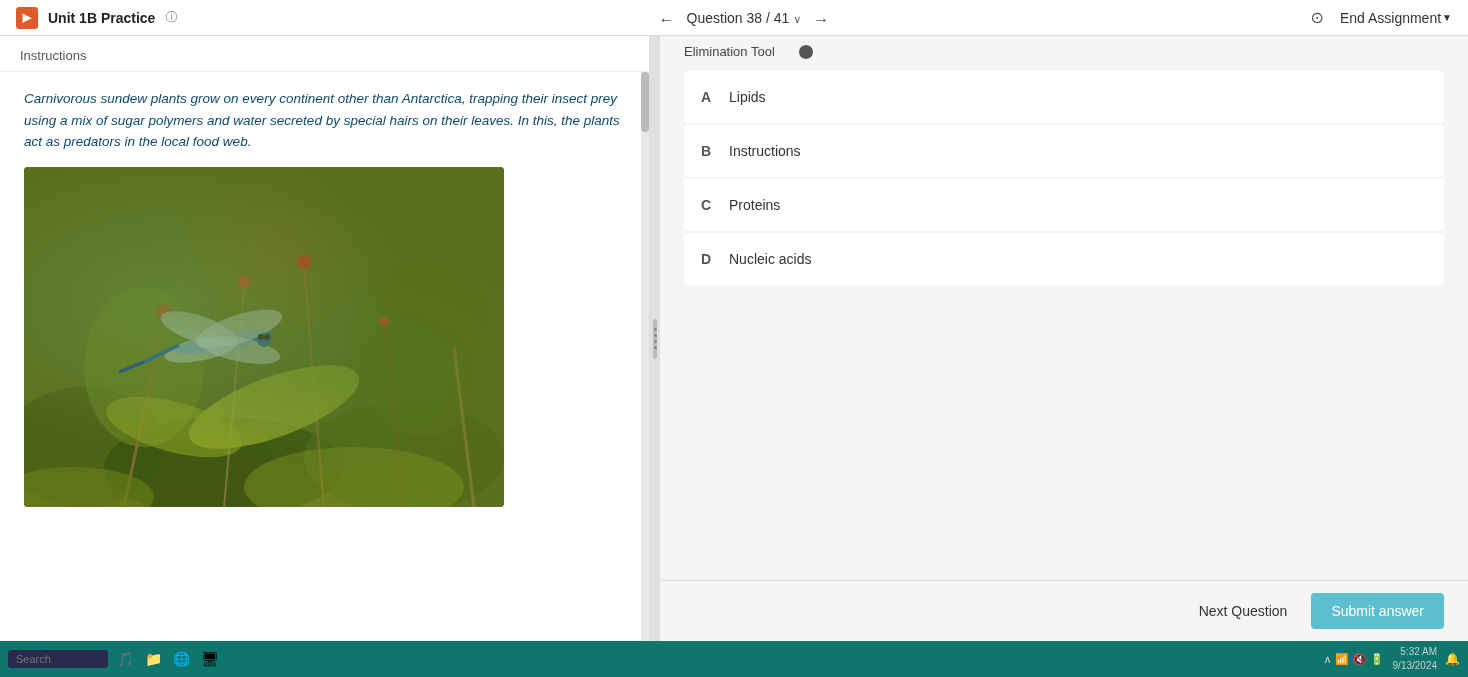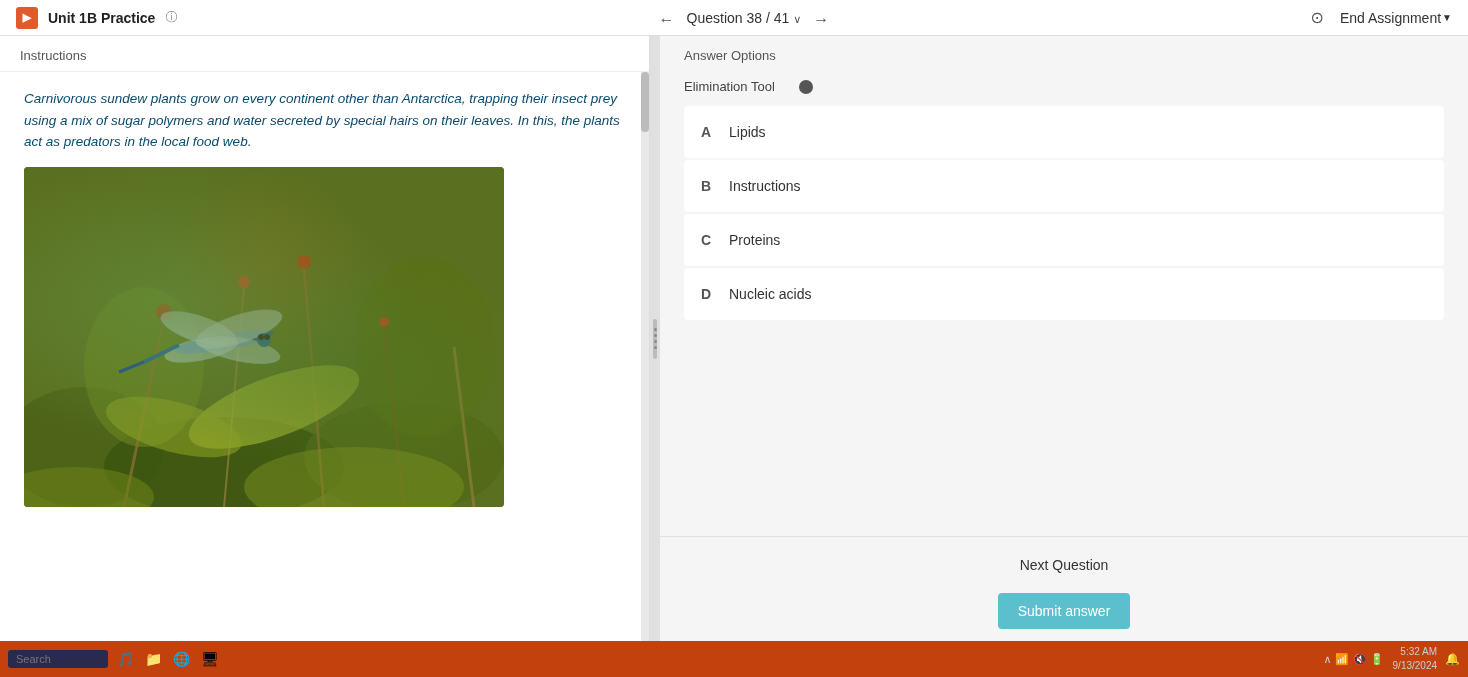--- a/index.html
+++ b/index.html
@@ -250,21 +250,20 @@
     }
 
     .right-panel-footer {
       padding: 12px 24px;
       display: flex;
       justify-content: flex-end;
       gap: 12px;
       background: #f5f5f5;
       border-top: 1px solid #e0e0e0;
       align-items: center;
-      flex-direction: column;
     }
     .next-question-btn {
       background: none;
       border: none;
       font-size: 14px;
       color: #333;
       cursor: pointer;
       padding: 8px 12px;
     }
     .submit-answer-btn {
@@ -310,21 +309,21 @@
       top: 0;
       width: 8px;
       height: 60px;
       background: #bbb;
       border-radius: 4px;
     }
 
     
     .taskbar {
       height: 36px;
-      background: #c2410c;
+      background: #0f766e;
       display: flex;
       align-items: center;
       padding: 0 8px;
       justify-content: space-between;
       flex-shrink: 0;
     }
     .taskbar-left {
       display: flex;
       align-items: center;
       gap: 6px;
@@ -460,21 +459,20 @@
   <div class="divider">
     <div class="divider-handle">
       <div class="divider-dot"></div>
       <div class="divider-dot"></div>
       <div class="divider-dot"></div>
       <div class="divider-dot"></div>
     </div>
   </div>
 
   <div class="right-panel">
-    <div class="right-panel-header">Answer Options</div>
     <div class="right-panel-scroll">
 
       <div class="elimination-tool-row">
         <span class="elimination-tool-label">Elimination Tool</span>
         <div class="elimination-dot"></div>
       </div>
 
 
       <div class="answer-option">
         <span class="answer-letter">A</span>

